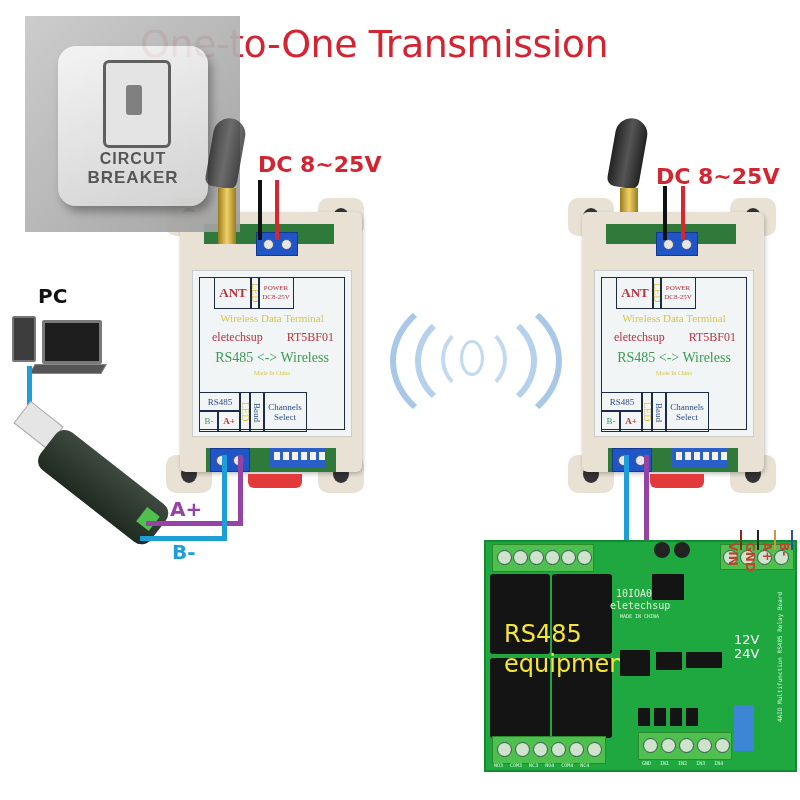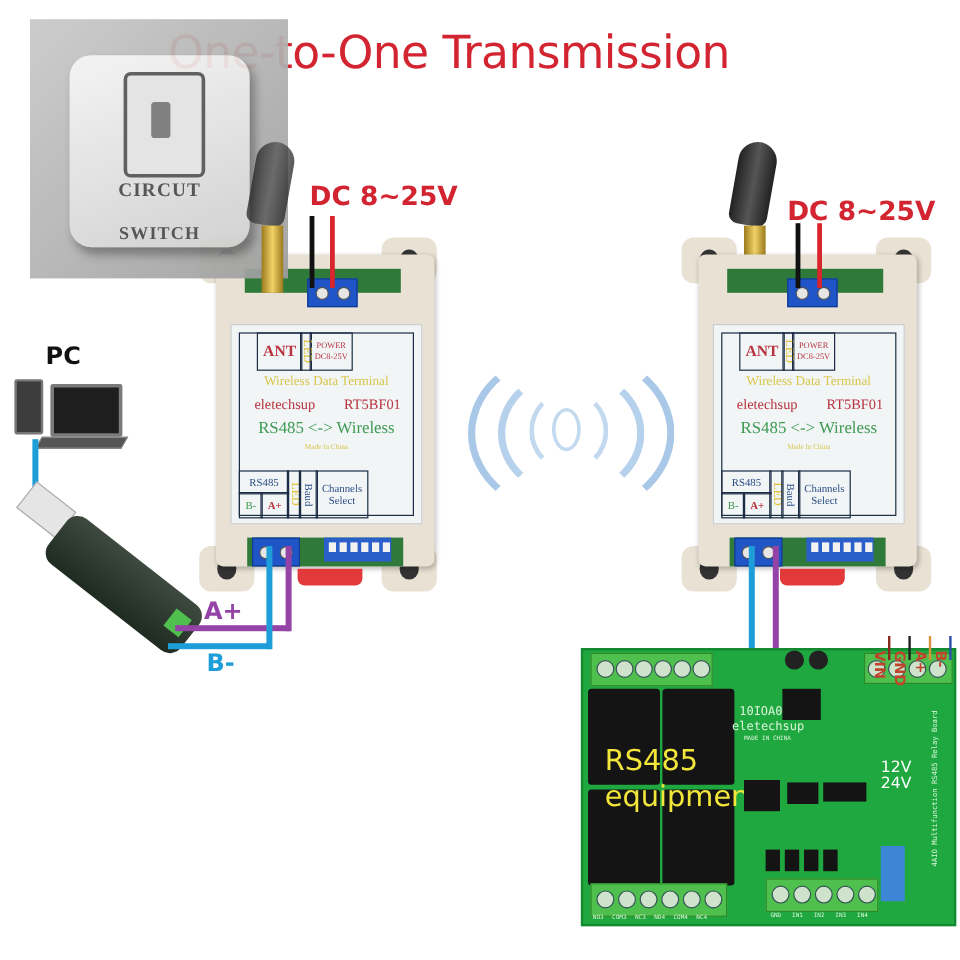--- a/index.html
+++ b/index.html
@@ -7,21 +7,21 @@
   .abs { position:absolute; }
 
   
   .title { left:140px; top:22px; font-size:38px; color:#d32531; font-family:"DejaVu Sans", sans-serif; letter-spacing:-0.5px; white-space:nowrap; z-index:1; }
 
   
   .logo { left:25px; top:16px; width:215px; height:216px; background:linear-gradient(135deg,#c9c9c9,#9e9e9e); z-index:5; opacity:0.93; }
   .logo-plate { position:absolute; left:33px; top:30px; width:150px; height:160px; border-radius:18px; background:linear-gradient(160deg,#f3f3f3,#cfcfcf); box-shadow:4px 6px 8px rgba(0,0,0,0.35); }
   .logo-breaker { position:absolute; left:45px; top:14px; width:62px; height:82px; border:3px solid #555; border-radius:6px; background:#e2e2e2; }
   .logo-breaker .sw { position:absolute; left:20px; top:22px; width:16px; height:30px; background:#777; border-radius:3px; }
-  .logo-text { position:absolute; left:0; width:150px; text-align:center; font-weight:bold; color:#4a4a4a; font-family:Liberation Serif, serif; letter-spacing:1px; }
+  .logo-text { position:absolute; left:0; width:150px; text-align:center; font-weight:bold; color:#4a4a4a; font-family:Liberation Sans, sans-serif; letter-spacing:1px; }
   .logo-text.l1 { top:104px; font-size:16px; }
   .logo-text.l2 { top:122px; font-size:17px; }
   .logo-text.l3 { top:141px; font-size:15px; }
 
   
   .dc { font-size:22px; font-weight:bold; color:#d32531; white-space:nowrap; }
 
   
   .ant-tip { width:32px; height:70px; border-radius:16px 16px 8px 8px; background:linear-gradient(90deg,#222,#555,#222); transform:rotate(10deg); }
   .ant-base { width:18px; height:56px; background:linear-gradient(90deg,#9a7a1c,#f1d268,#9a7a1c); }
@@ -87,21 +87,21 @@
 <body>
 
 <div class="abs title">One-to-One Transmission</div>
 
 <div class="abs logo">
   <div class="logo-plate">
     <div class="logo-breaker">
         <div class="sw"></div>
       </div>
     <div class="logo-text l1">CIRCUT</div>
-    <div class="logo-text l3">SWITCH</div>
+    <div class="logo-text l2">BREAKER</div>
   </div>
 </div>
 
 <div class="abs ant-tip" style="left:210px;top:118px;z-index:6;opacity:0.75;"></div>
 <div class="abs ant-base" style="left:218px;top:188px;z-index:6;"></div>
 <div class="abs dc" style="left:258px;top:152px;z-index:6;">DC 8~25V</div>
 
 <div class="abs ear" style="left:166px;top:198px;">
     <div class="hole"></div>
   </div>

